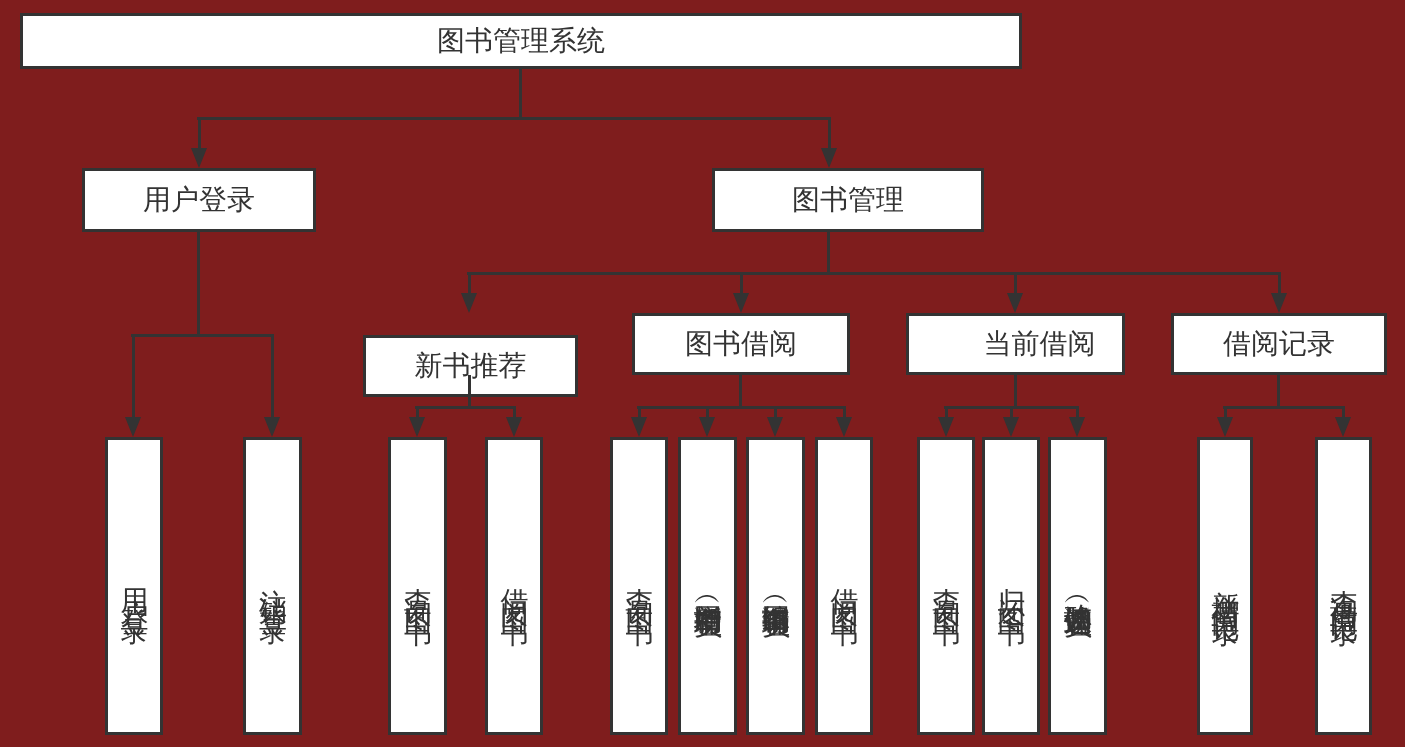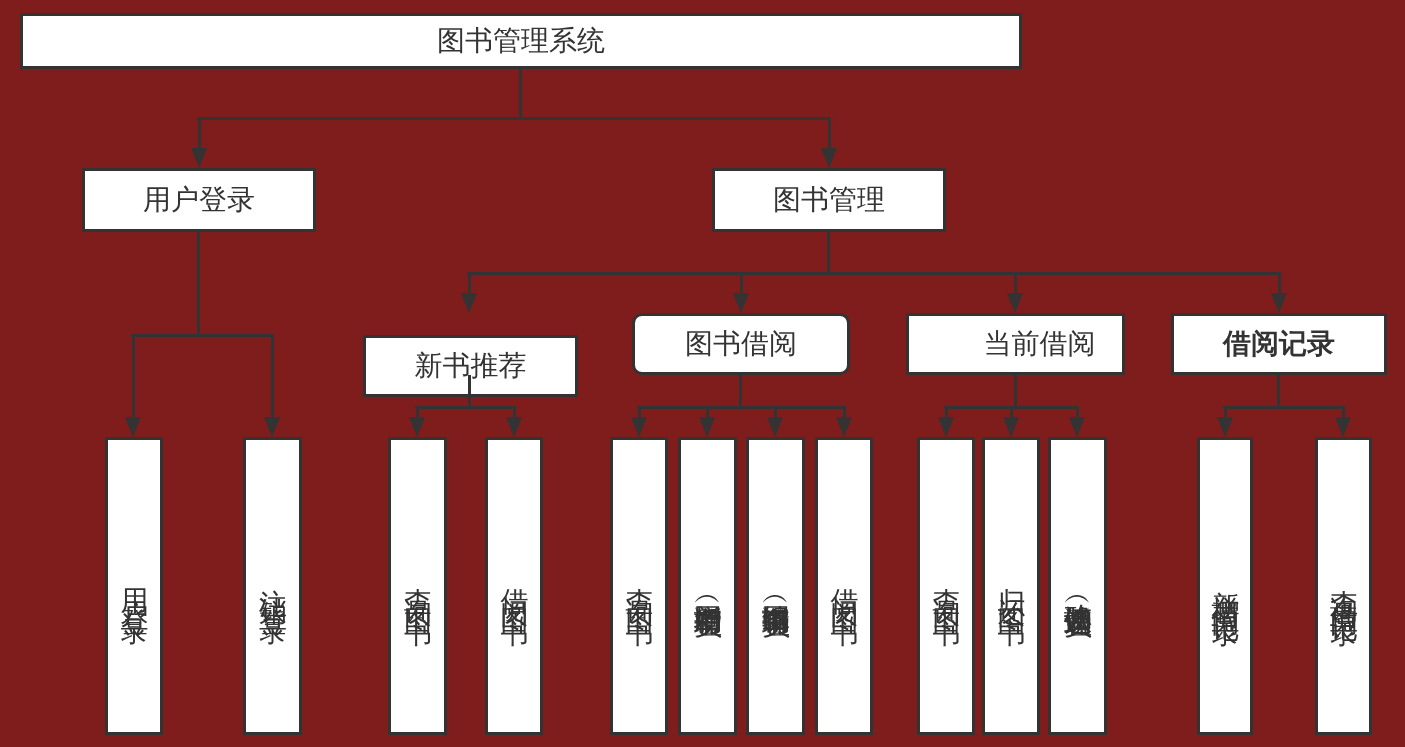--- a/index.html
+++ b/index.html
@@ -29,25 +29,25 @@
     width:3px; background:#333333;
   }
   .arrow::after {
     content:""; position:absolute; left:0; bottom:0; width:0; height:0;
     border-left:8.5px solid transparent; border-right:8.5px solid transparent;
     border-top:20px solid #333333;
   }
   
   .n-root { left:20px;  top:13px;  width:1002px; height:56px; }
   .n-user { left:82px;  top:168px; width:234px;  height:64px; }
-  .n-book { left:712px; top:168px; width:234px;  height:64px; }
+  .n-book { left:712px; top:168px; width:272px;  height:64px; }
   .n-s1 { left:363px;  top:313px; width:215px; height:62px;margin-top:22px; }
-  .n-s2 { left:632px;  top:313px; width:218px; height:62px;border-radius:10px; }
+  .n-s2 { left:632px;  top:313px; width:218px; height:62px; }
   .n-s3 { left:906px;  top:313px; width:219px; height:62px;padding-left:48px; }
-  .n-s4 { left:1171px; top:313px; width:216px; height:62px;font-weight:bold; }
+  .n-s4 { left:1171px; top:313px; width:216px; height:62px; }
   .leaf { top:437px; height:298px; }
   .n-u1 { left:105px;  width:58px; }
   .n-u2 { left:243px;  width:59px; }
   .n-n1 { left:388px;  width:59px; }
   .n-n2 { left:485px;  width:58px; }
   .n-b1 { left:610px;  width:58px; }
   .n-b2 { left:678px;  width:59px; }
   .n-b3 { left:746px;  width:59px; }
   .n-b4 { left:815px;  width:58px; }
   .n-c1 { left:917px;  width:58px; }

